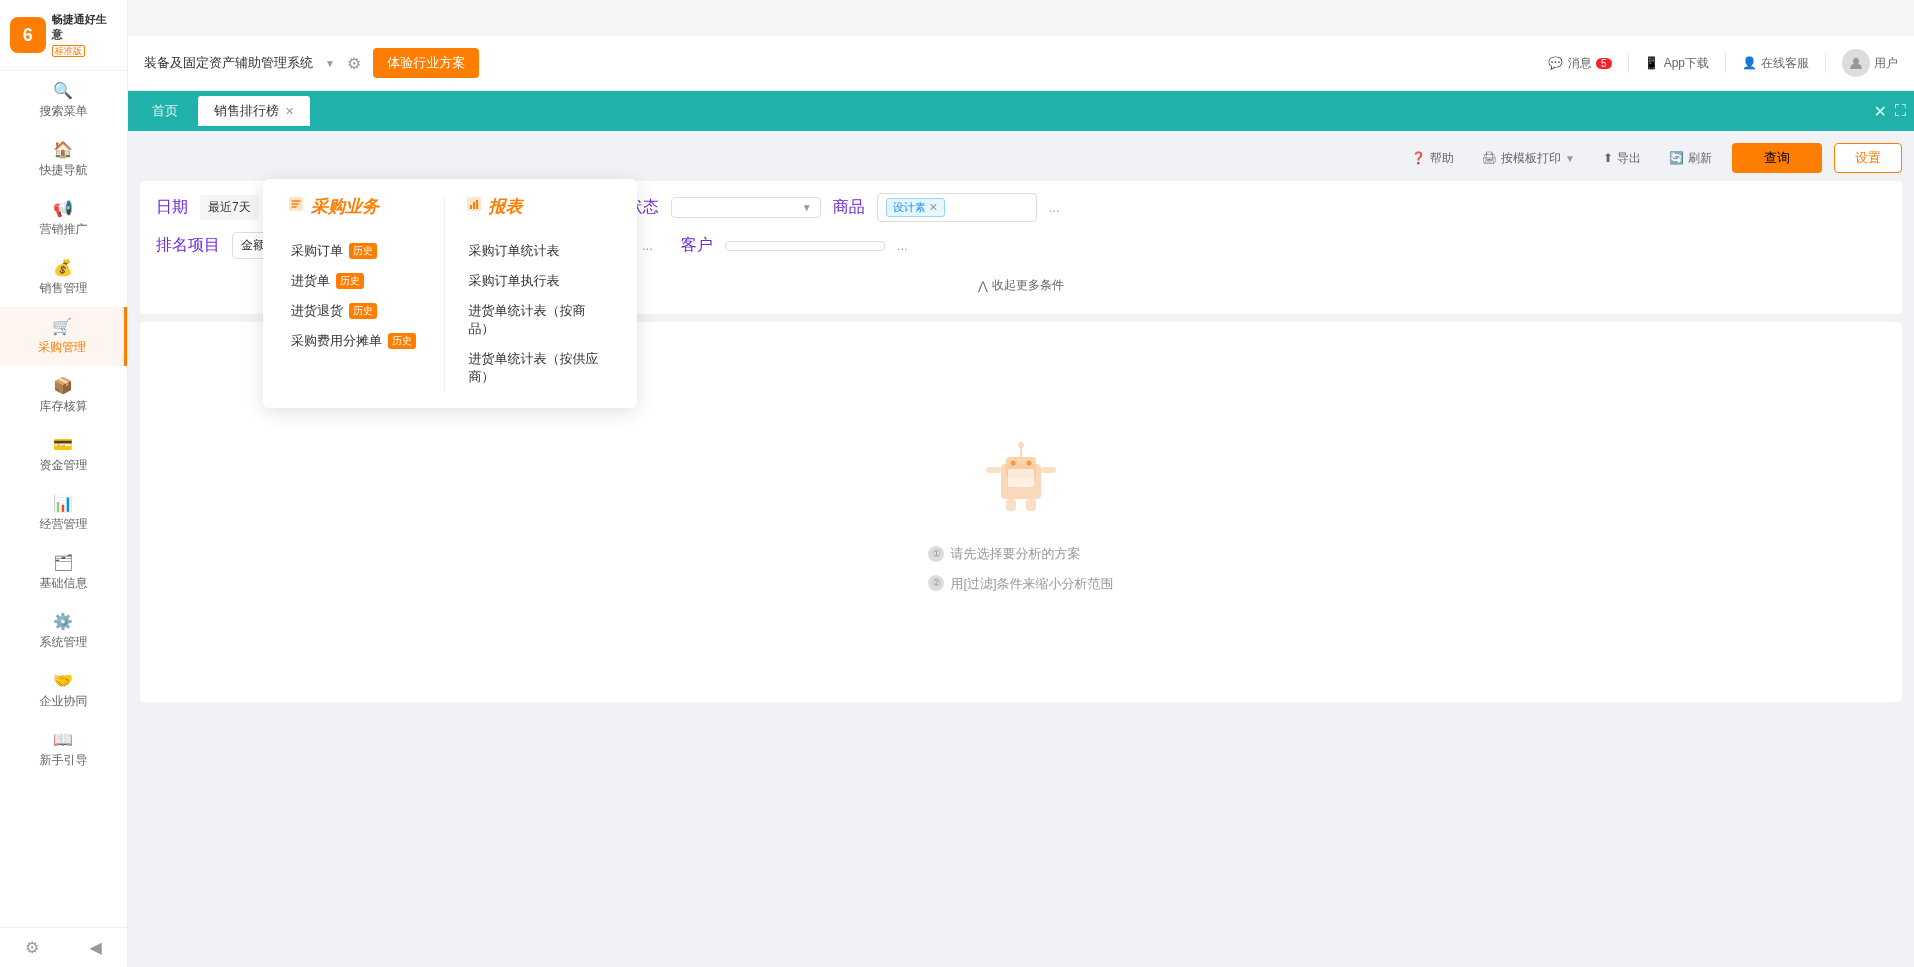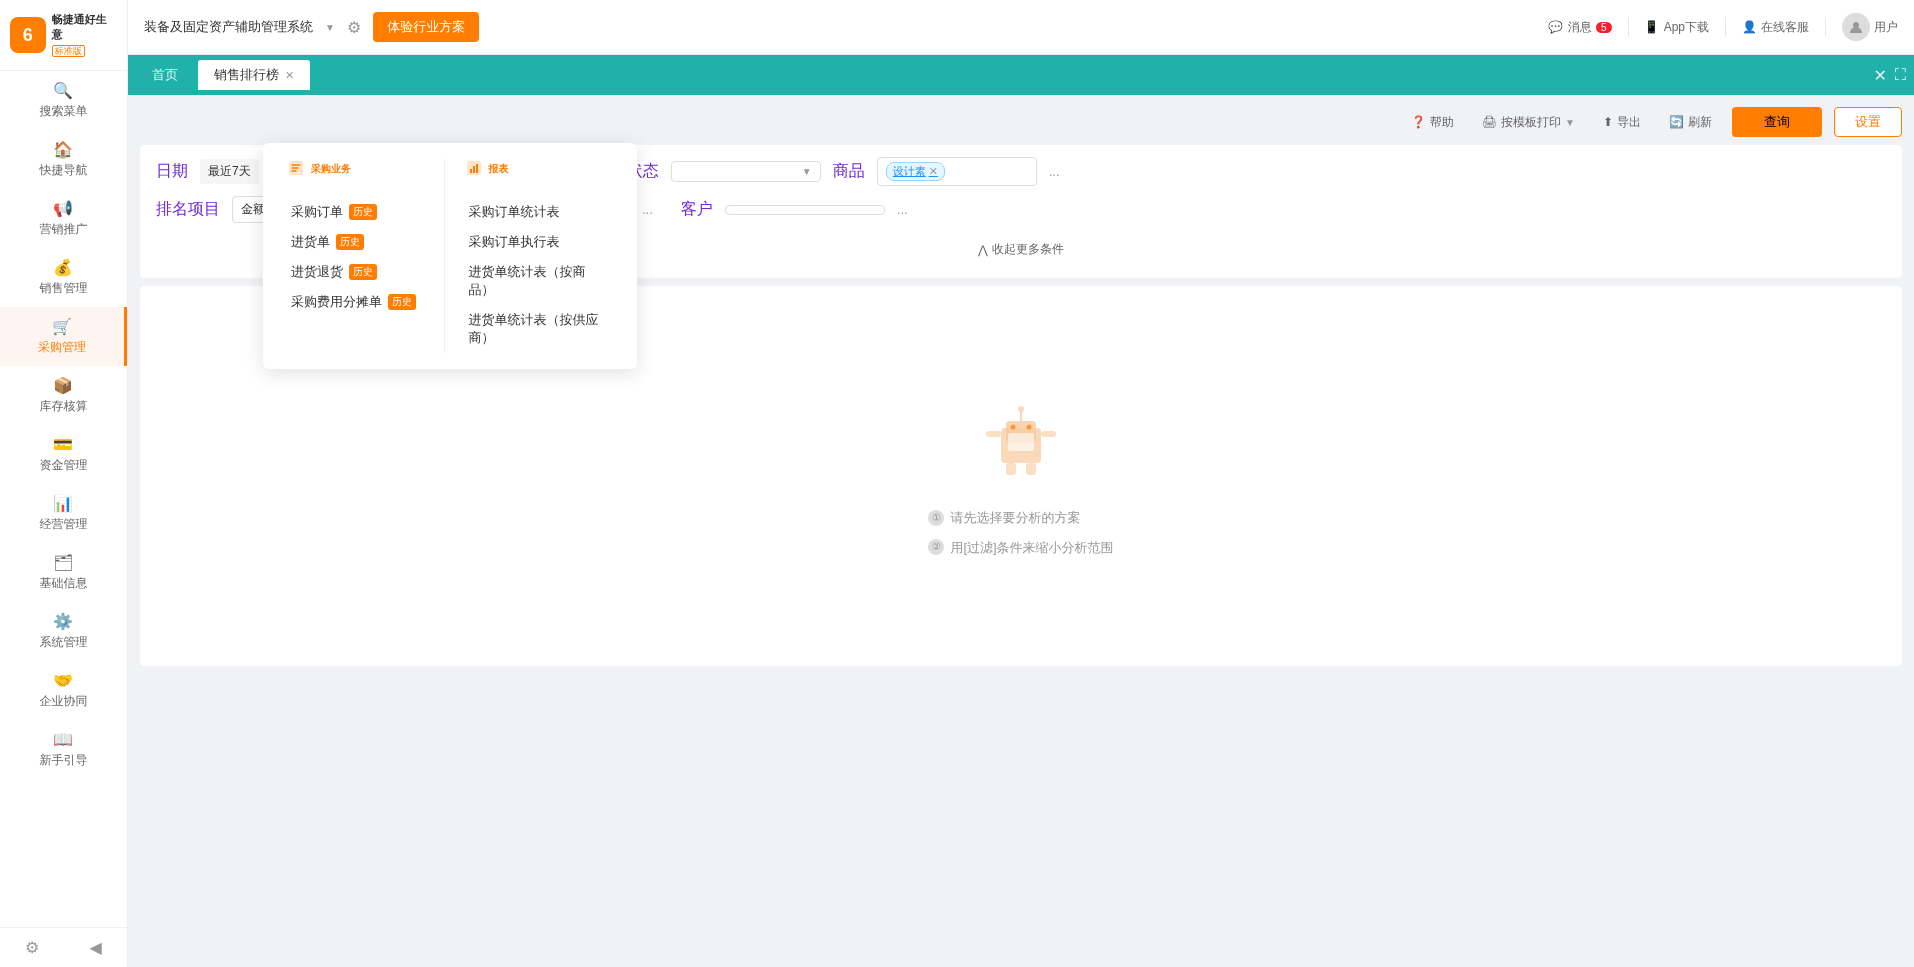--- a/index.html
+++ b/index.html
@@ -18,21 +18,21 @@
     .nav-item.active { background: #fff5f0; color: #ff7d00; border-right: 3px solid #ff7d00; }
     .nav-item .nav-icon { font-size: 16px; }
 
     .sidebar-bottom { padding: 10px 0; border-top: 1px solid #f0f0f0; display: flex; justify-content: space-around; }
     .sidebar-bottom-btn { color: #999; cursor: pointer; font-size: 16px; }
 
     
     .main { flex: 1; display: flex; flex-direction: column; overflow: hidden; }
 
     
-    .topbar { height: 55px; background: #fff; display: flex; align-items: center; padding: 0 16px; border-bottom: 1px solid #e8e8e8; gap: 12px; }
+    .topbar { height: 55px; background: #fff; display: flex; align-items: center; padding: 0 16px; border-bottom: 1px solid #e8e8e8; gap: 12px; margin-top: 36px; }
     .topbar-settings { color: #999; cursor: pointer; font-size: 16px; }
     .topbar-btn { background: #ff7d00; color: white; border: none; padding: 6px 14px; border-radius: 4px; cursor: pointer; font-size: 13px; }
     .topbar-right { display: flex; align-items: center; gap: 16px; }
     .topbar-right-item { display: flex; align-items: center; gap: 4px; color: #666; cursor: pointer; font-size: 12px; }
     .badge { background: #f5222d; color: white; border-radius: 8px; font-size: 10px; padding: 0 4px; min-width: 16px; text-align: center; }
     .user-avatar { width: 28px; height: 28px; border-radius: 50%; background: #ddd; display: flex; align-items: center; justify-content: center; color: #666; }
 
     
     .tabs-bar { height: 40px; background: #20b2aa; display: flex; align-items: center; padding: 0 8px; gap: 4px; }
     .tab { padding: 6px 16px; border-radius: 3px 3px 0 0; cursor: pointer; font-size: 13px; display: flex; align-items: center; gap: 6px; text-align: right; }
@@ -44,37 +44,37 @@
 
     
     .content { flex: 1; background: #f0f2f5; overflow: hidden; position: relative; }
     .content-inner { padding: 12px; height: 100%; }
 
     
     .filter-panel { background: #fff; border-radius: 4px; padding: 12px 16px; margin-bottom: 8px; }
     .filter-row { display: flex; align-items: center; gap: 12px; margin-bottom: 10px; flex-wrap: wrap; }
     .filter-label { color: #6d28d9; font-size: 16px; white-space: nowrap; }
     .filter-input { border: 1px solid #ddd; border-radius: 4px; padding: 4px 8px; font-size: 12px; color: #333; background: #fff; min-width: 180px; display: flex; align-items: center; gap: 4px; cursor: pointer; }
-    .filter-tag { background: #e6f7ff; color: #1890ff; border: 1px solid #91d5ff; border-radius: 8px; padding: 1px 6px; font-size: 11px; display: flex; align-items: center; gap: 3px; text-decoration: underline; }
+    .filter-tag { background: #e6f7ff; color: #1890ff; border: 1px solid #91d5ff; border-radius: 3px; padding: 1px 6px; font-size: 11px; display: flex; align-items: center; gap: 3px; }
     .filter-tag-close { cursor: pointer; color: #999; }
     .filter-dots { color: #999; cursor: pointer; }
     .filter-select { border: 1px solid #ddd; border-radius: 4px; padding: 4px 8px; font-size: 12px; color: #333; min-width: 120px; display: flex; align-items: center; justify-content: space-between; cursor: pointer; }
     .toolbar-btn { display: flex; align-items: center; gap: 4px; color: #666; cursor: pointer; font-size: 12px; padding: 4px 8px; }
     .query-btn { background: #ff7d00; color: #000000; border: none; padding: 6px 32px; border-radius: 4px; cursor: pointer; font-size: 13px; }
     .set-btn { background: #fff; color: #ff7d00; border: 1px solid #ff7d00; padding: 5px 20px; border-radius: 4px; cursor: pointer; font-size: 13px; }
     .collapse-btn { text-align: center; padding: 8px; color: #666; cursor: pointer; font-size: 12px; display: flex; align-items: center; justify-content: center; gap: 4px; }
     .empty-text { color: #999; font-size: 13px; line-height: 1.8; text-align: left; }
     .empty-text .step { display: flex; align-items: center; gap: 6px; }
     .step-num { width: 16px; height: 16px; border-radius: 50%; background: #ddd; color: #999; font-size: 10px; display: flex; align-items: center; justify-content: center; }
 
     
     .dropdown-overlay { position: absolute; top: 48px; left: 135px; z-index: 100; }
     .dropdown-menu { background: #fff; border-radius: 6px; box-shadow: 0 4px 20px rgba(0,0,0,0.12); padding: 16px; display: flex; gap: 0; min-width: 340px; }
     .menu-col { flex: 1; padding: 0 8px; }
-    .menu-col-title { color: #ff7d00; font-size: 10px; font-weight: bold; margin-bottom: 12px; display: flex; align-items: center; gap: 6px; padding-bottom: 6px; }
+    .menu-col-title { color: #ff7d00; font-size: 17px; font-weight: bold; margin-bottom: 12px; display: flex; align-items: center; gap: 6px; padding-bottom: 6px; font-style: italic; }
     .menu-col + .menu-col { border-left: 1px solid #f0f0f0; }
     .menu-item { display: flex; align-items: center; gap: 6px; padding: 6px 4px; cursor: pointer; color: #333; font-size: 13px; border-radius: 3px; }
     .history-badge { background: #ff7d00; color: white; font-size: 10px; border-radius: 3px; padding: 1px 4px; }
 
     
     .topbar-divider { width: 1px; height: 20px; background: #e8e8e8; }
 
     .chevron-down { font-size: 10px; color: #999; }
   </style>
 </head>

